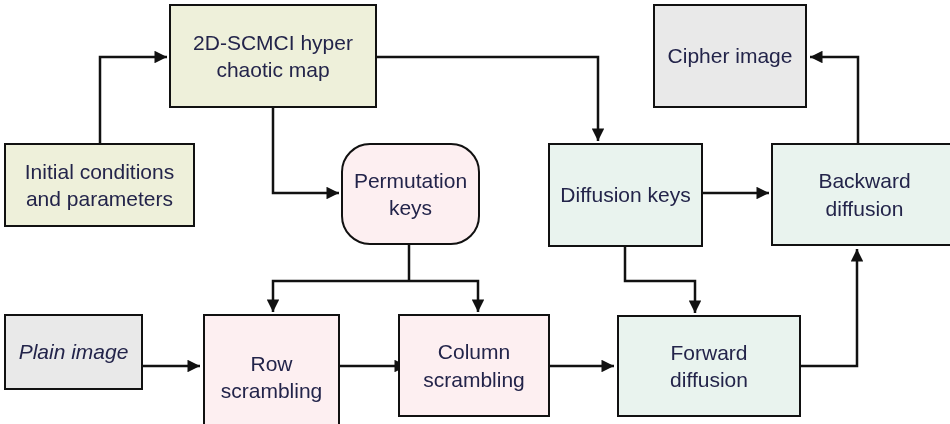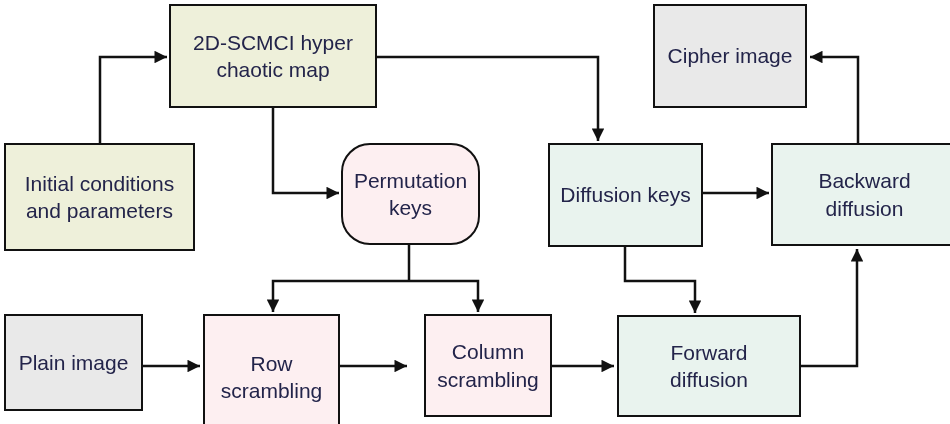--- a/index.html
+++ b/index.html
@@ -86,35 +86,35 @@
     <polyline points="548,366 614,366" marker-end="url(#arrow)"></polyline>
 
     <polyline points="773,366 857,366 857,249" marker-end="url(#arrow)"></polyline>
   </svg>
 
   <div class="box fill-keygen" style="left:169px; top:4px;   width:208px; height:104px;">2D-SCMCI hyper
 chaotic map</div>
 
   <div class="box fill-image" style="left:653px; top:4px;   width:154px; height:104px;">Cipher image</div>
 
-  <div class="box fill-keygen" style="left:4px;   top:143px; width:191px; height:108px;">Initial conditions
+  <div class="box fill-keygen" style="left:4px;   top:143px; width:191px; height:84px;">Initial conditions
 and parameters</div>
 
   <div class="box fill-scramble" style="left:341px; top:143px; width:139px; height:102px;border-radius:29px;">Permutation
 keys</div>
 
   <div class="box fill-diffuse" style="left:548px; top:143px; width:155px; height:104px;">Diffusion keys</div>
 
   <div class="box fill-diffuse" style="left:771px; top:143px; width:187px; height:103px;">Backward
 diffusion</div>
 
-  <div class="box fill-image" style="left:4px;   top:314px; width:139px; height:97px;">Plain image</div>
+  <div class="box fill-image" style="left:4px;   top:314px; width:139px; height:76px;font-style:italic;">Plain image</div>
 
   <div class="box fill-scramble" style="left:203px; top:314px; width:137px; height:126px;">Row
 scrambling</div>
 
-  <div class="box fill-scramble" style="left:424px; top:314px; width:128px; height:103px;">Column
+  <div class="box fill-scramble" style="left:398px; top:314px; width:152px; height:103px;">Column
 scrambling</div>
 
   <div class="box fill-diffuse" style="left:617px; top:315px; width:184px; height:102px;">Forward
 diffusion</div>
 
 </div>
 
 </body></html>

